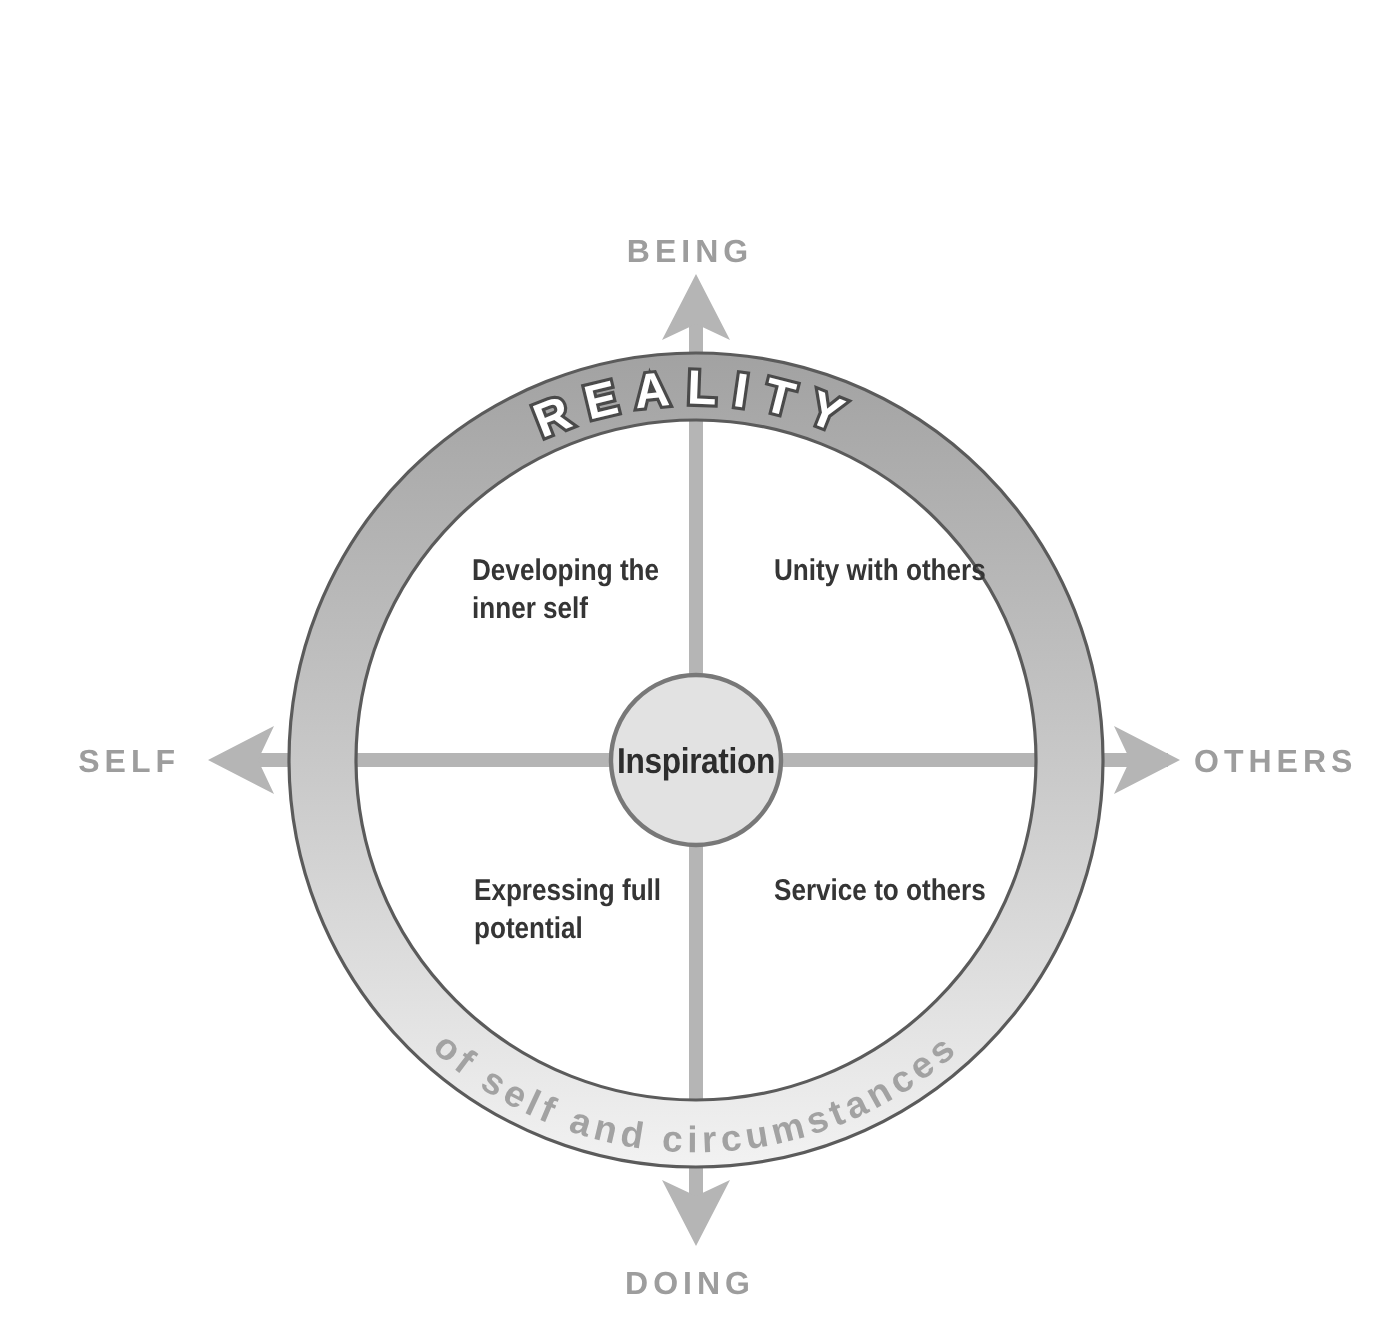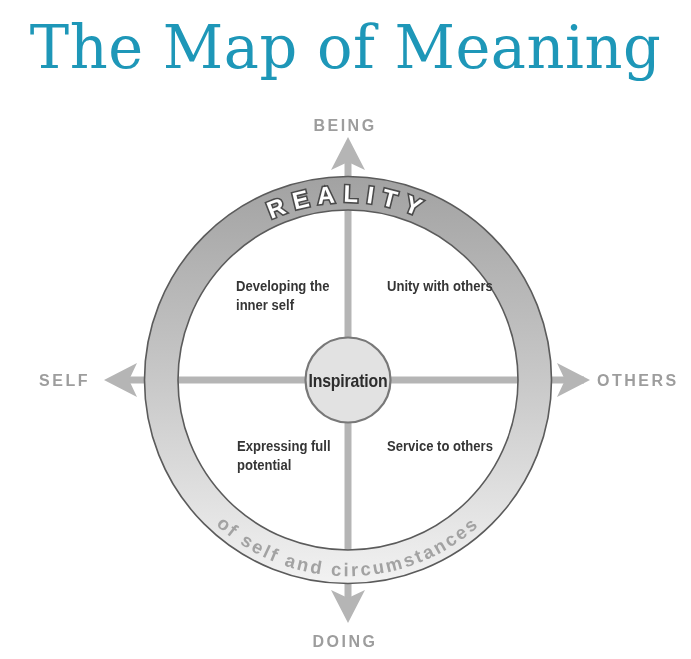--- a/index.html
+++ b/index.html
@@ -39,21 +39,20 @@
     color:#353535; transform:scaleX(0.87); transform-origin:0 0;
     white-space:nowrap;
   }
   .qline { display:block; }
 </style>
 </head>
 <body>
 
 <div class="stage">
 
-  <h1 class="title">The Map of Meaning</h1>
 
   <svg class="diagram" width="691" height="659" viewBox="0 0 691 659">
     <defs>
       <linearGradient id="ringGrad" x1="0" y1="0" x2="0" y2="1">
         <stop offset="0" stop-color="#a2a2a2"></stop>
         <stop offset="0.5" stop-color="#c8c8c8"></stop>
         <stop offset="1" stop-color="#f2f2f2"></stop>
       </linearGradient>
       <path id="arcTop" d="M 211.7 265.6 A 178 178 0 0 1 484.3 265.6" fill="none"></path>
       <path id="arcBottom" d="M 187.4 492.5 A 196 196 0 0 0 508.6 492.5" fill="none"></path>

